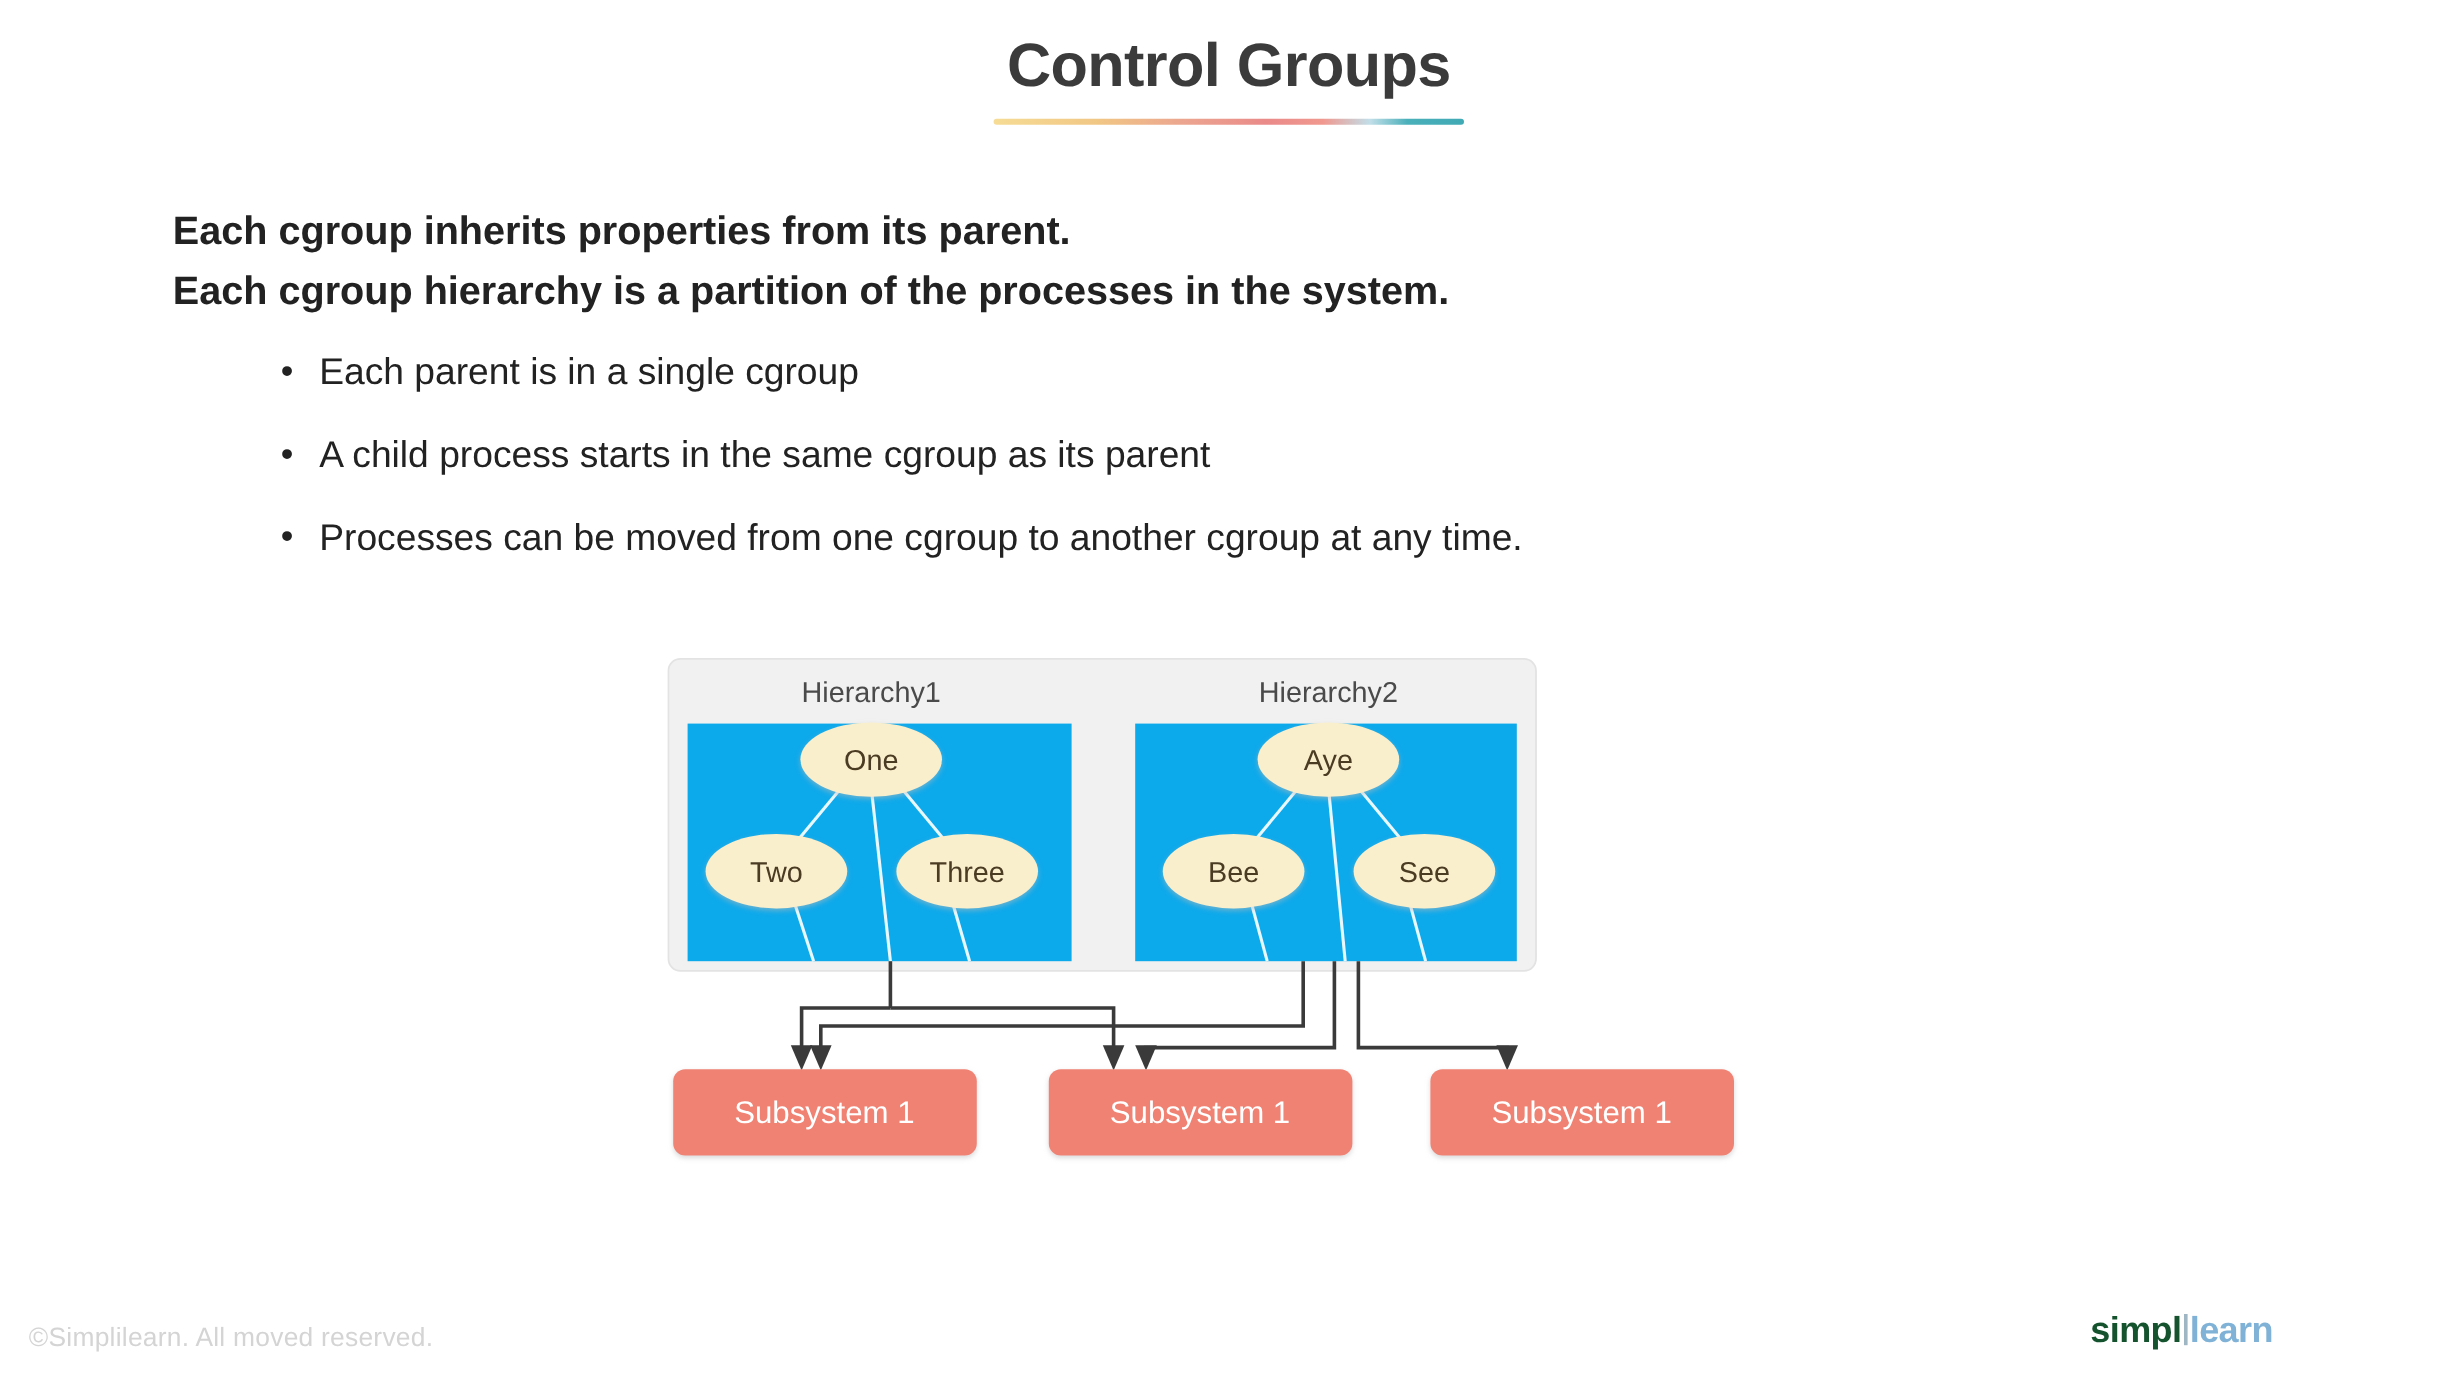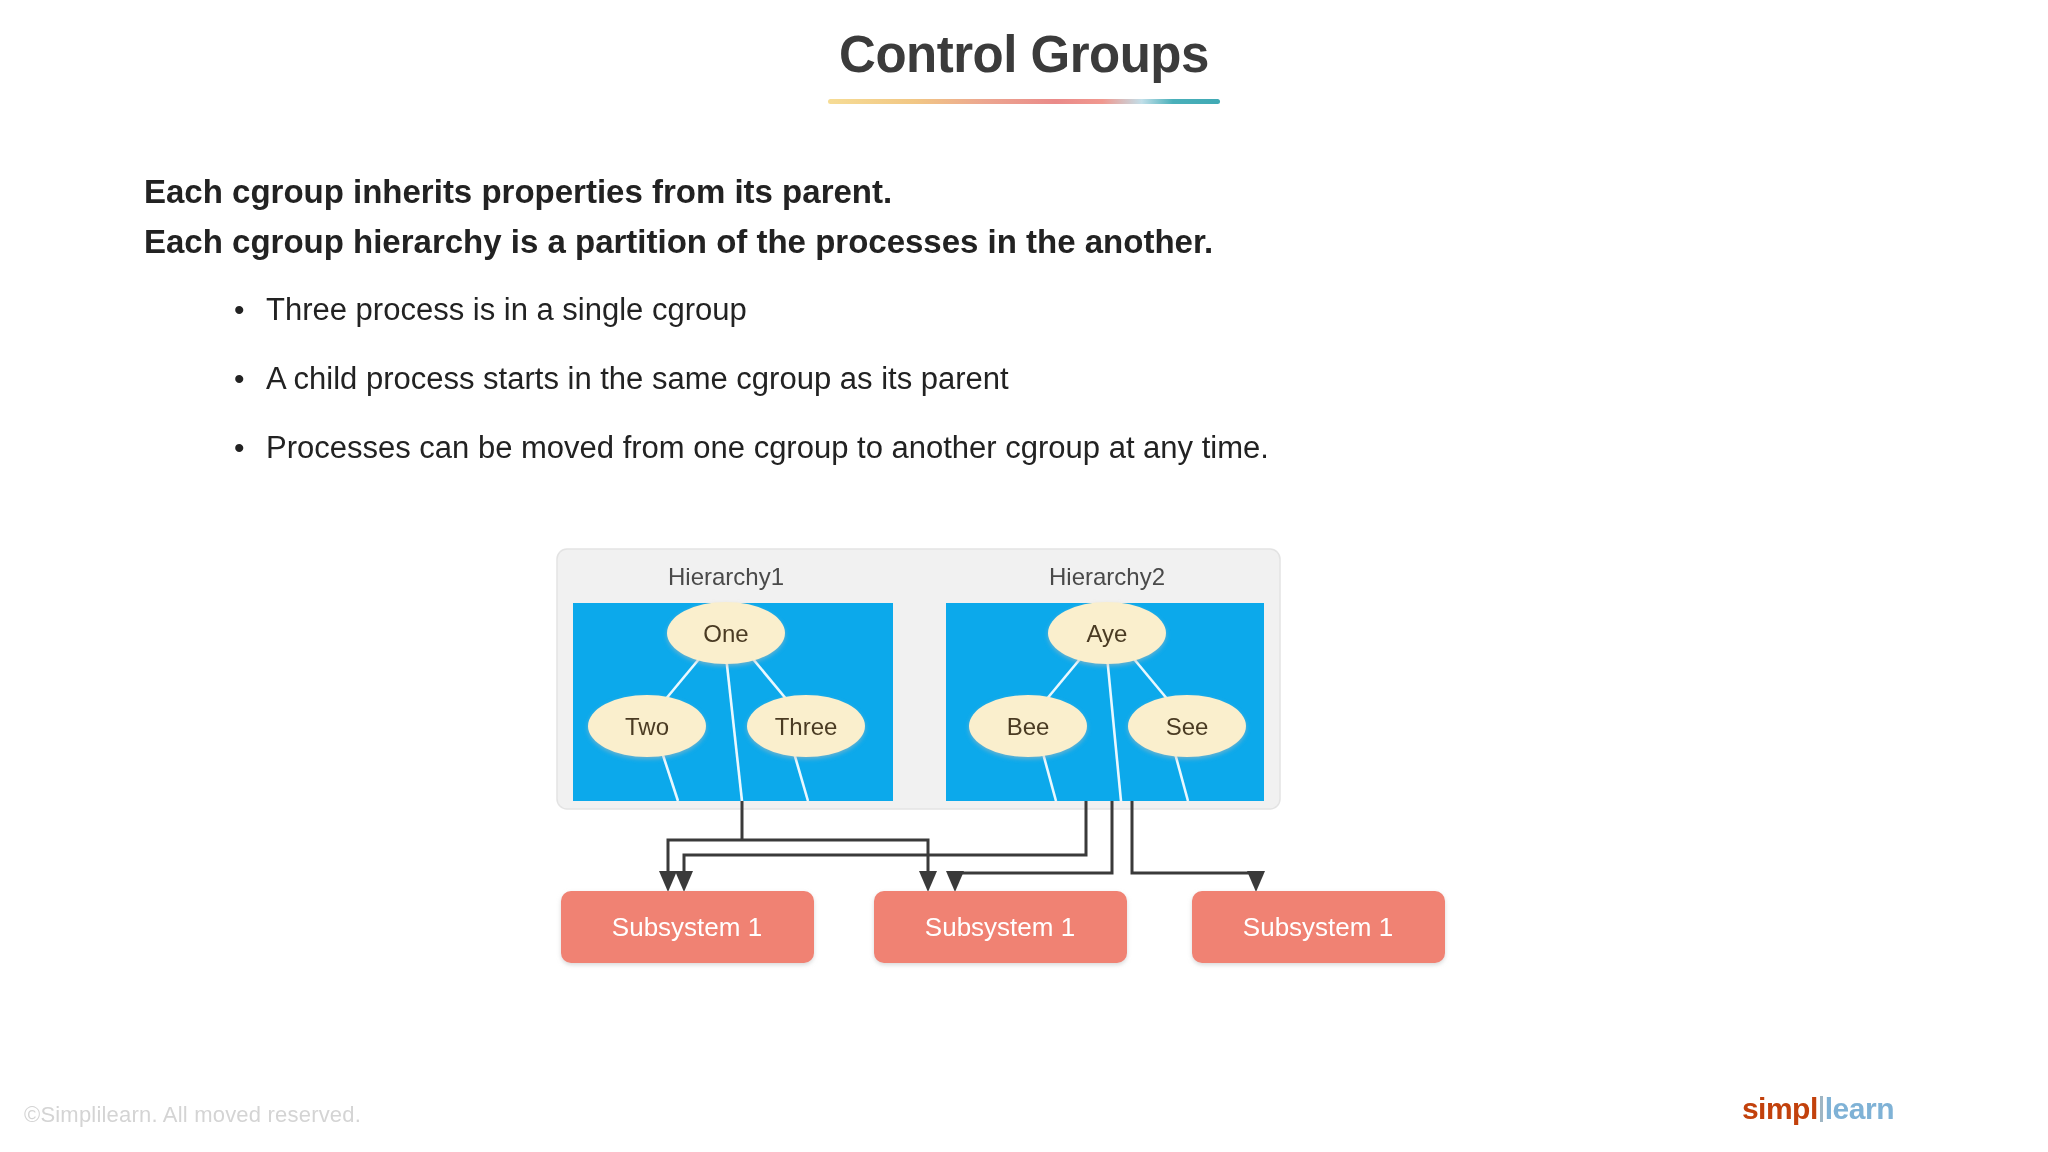--- a/index.html
+++ b/index.html
@@ -110,21 +110,21 @@
   .logo {
     position: absolute;
     right: 26px;
     bottom: 26px;
     font-size: 30px;
     font-weight: 600;
     letter-spacing: -0.5px;
     display: flex;
     align-items: baseline;
   }
-  .logo-simpl { color: #c2410c; }
+  .logo-simpl { color: #14532d; }
   .logo-bar {
     display: inline-block;
     width: 3px;
     height: 26px;
     background: #9fb6c4;
     margin: 0 2px;
     transform: translateY(3px);
   }
   .logo-learn { color: #7fb2d6; }
 </style>
@@ -133,26 +133,26 @@
 
 <div class="slide">
 
   <div class="title-block">
     <div class="slide-title">Control Groups</div>
     <div class="title-rule"></div>
   </div>
 
   <div class="body-copy">
     <div class="para">Each cgroup inherits properties from its parent.</div>
-    <div class="para">Each cgroup hierarchy is a partition of the processes in the another.</div>
+    <div class="para">Each cgroup hierarchy is a partition of the processes in the system.</div>
 
     <div class="bullets">
       <div class="bullet-row">
         <span class="bullet-dot">•</span>
-        <span class="bullet-text">Three process is in a single cgroup</span>
+        <span class="bullet-text">Each parent is in a single cgroup</span>
       </div>
       <div class="bullet-row">
         <span class="bullet-dot">•</span>
         <span class="bullet-text">A child process starts in the same cgroup as its parent</span>
       </div>
       <div class="bullet-row">
         <span class="bullet-dot">•</span>
         <span class="bullet-text">Processes can be moved from one cgroup to another cgroup at any time.</span>
       </div>
     </div>

